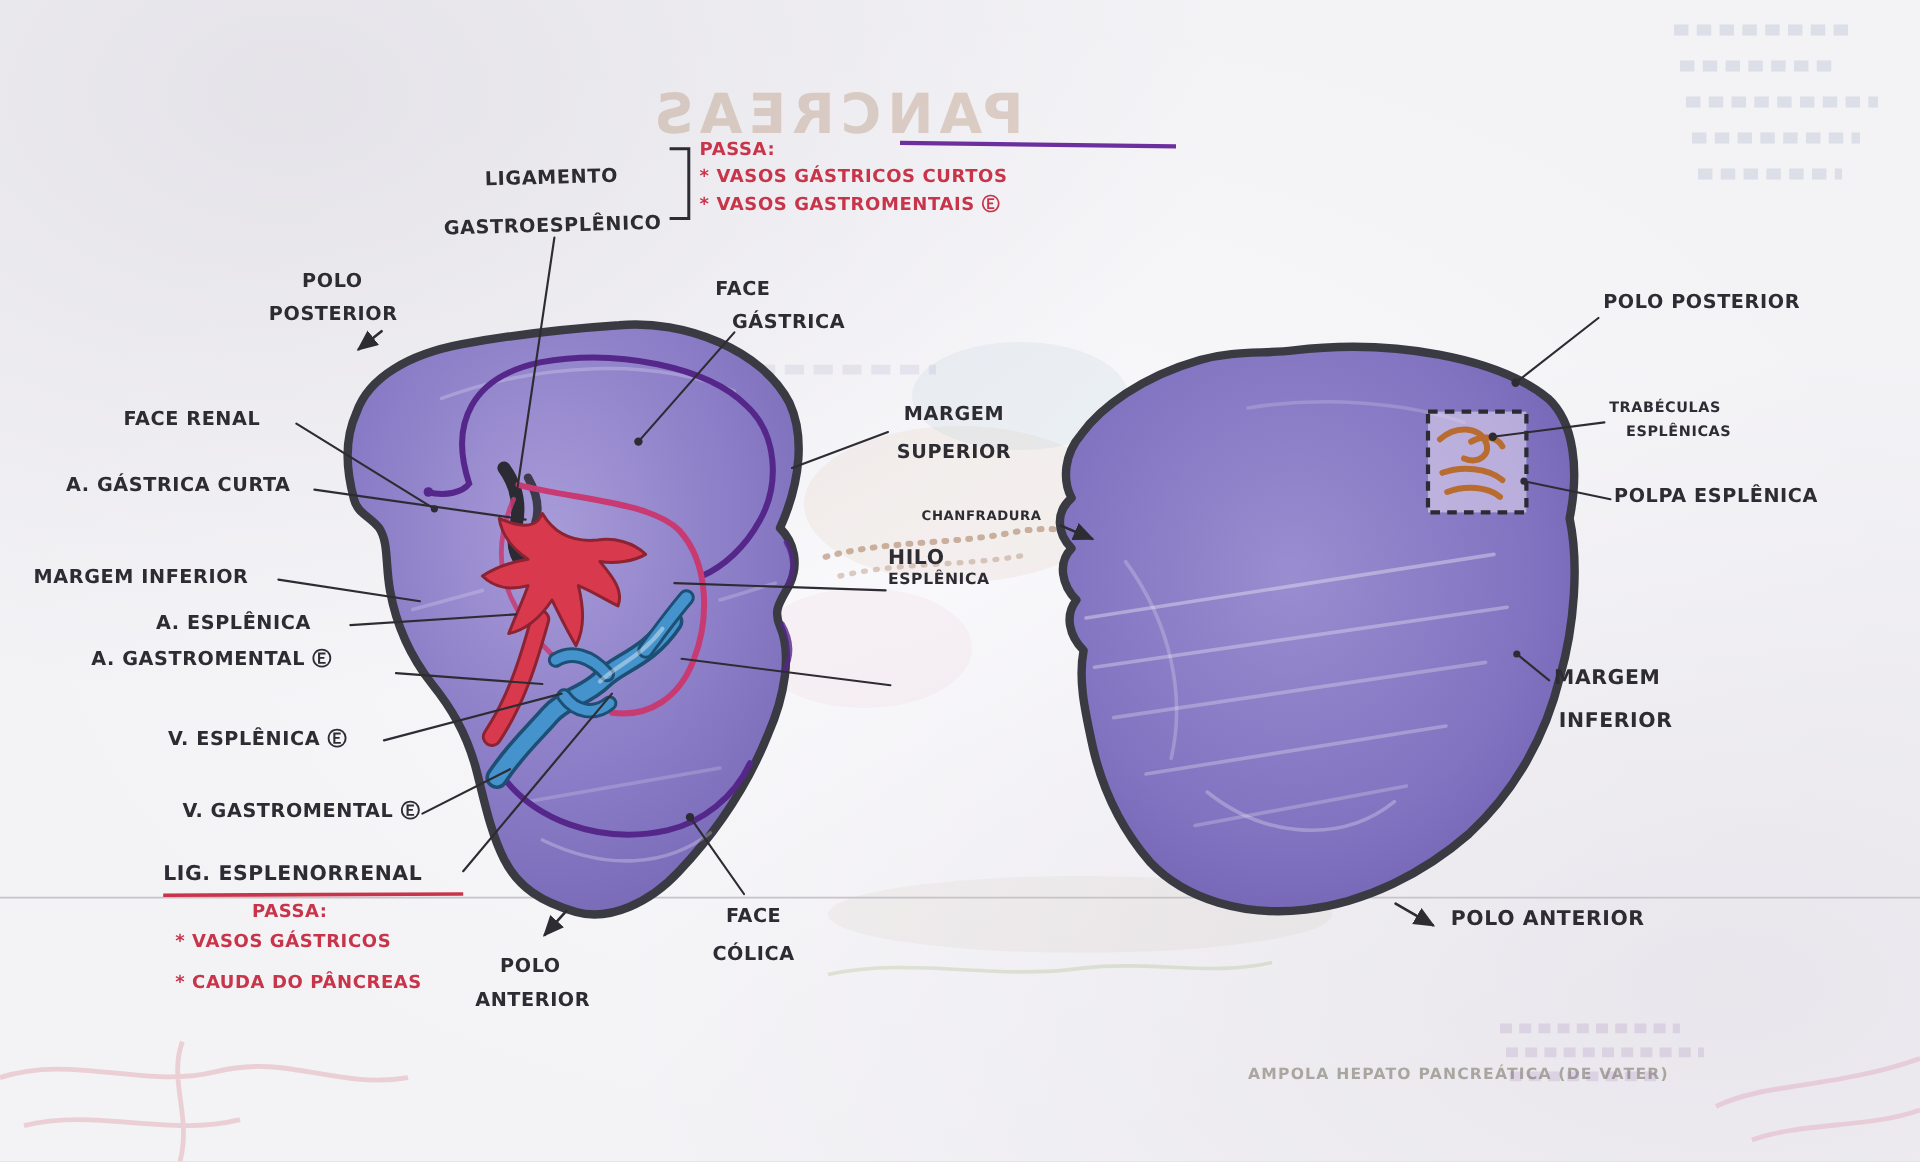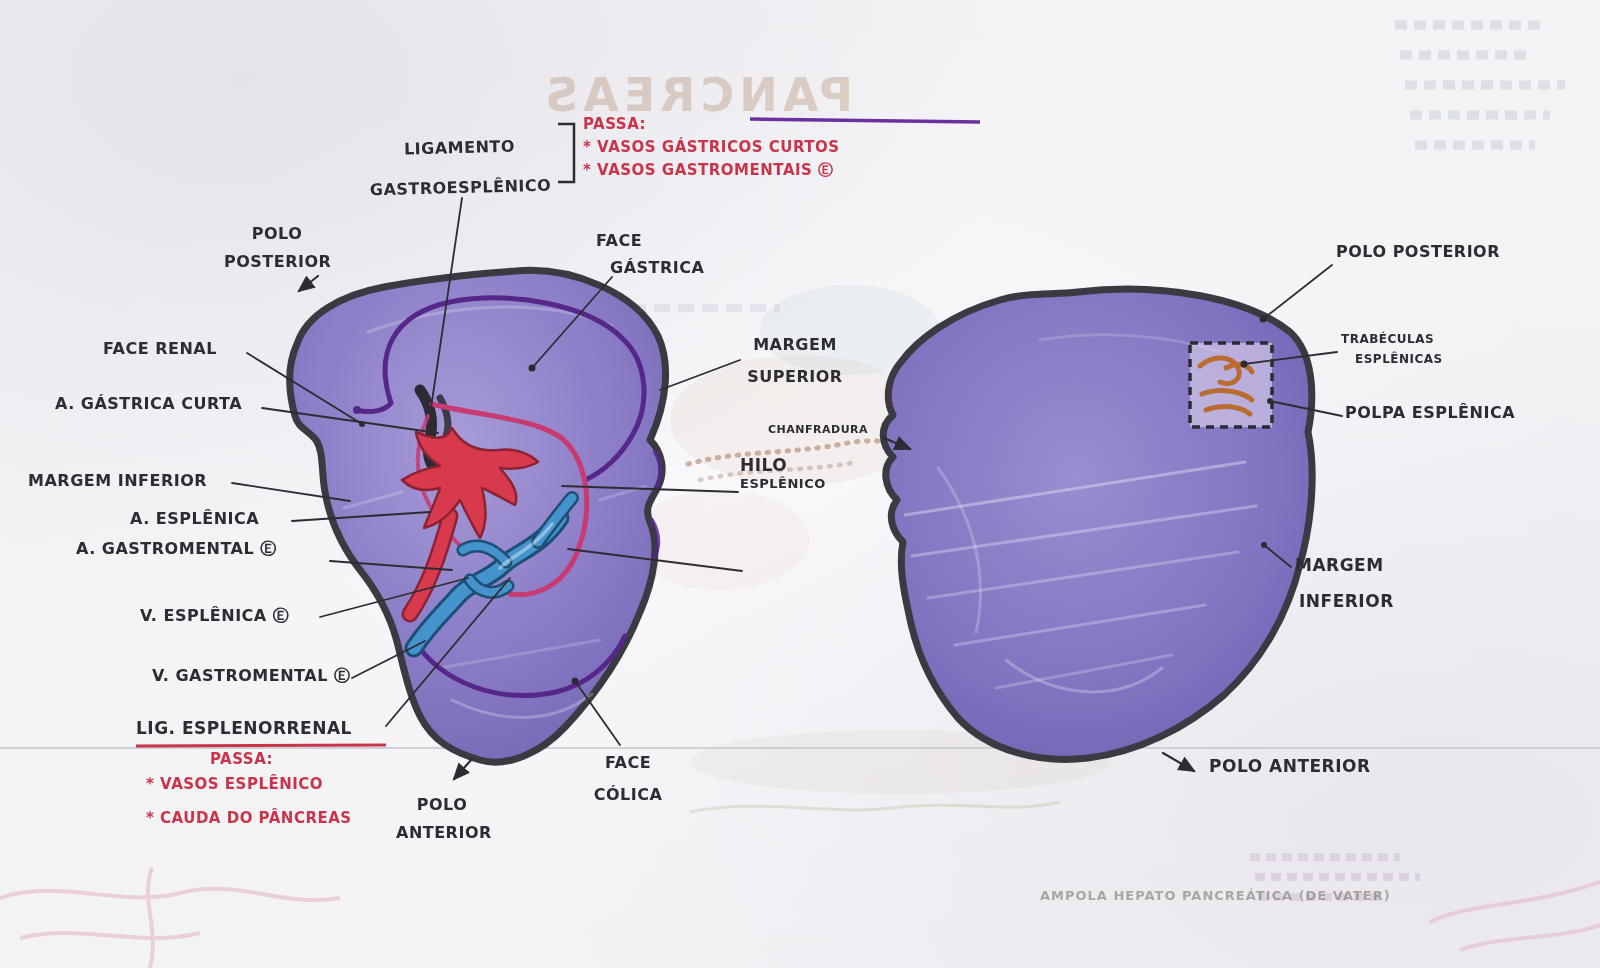--- a/index.html
+++ b/index.html
@@ -210,41 +210,41 @@
   <div class="lbl" style="left:55px;top:395px;">A. GÁSTRICA CURTA</div>
   <div class="lbl" style="left:28px;top:472px;">MARGEM INFERIOR</div>
   <div class="lbl" style="left:130px;top:510px;">A. ESPLÊNICA</div>
   <div class="lbl" style="left:76px;top:540px;">A. GASTROMENTAL Ⓔ</div>
   <div class="lbl" style="left:140px;top:607px;">V. ESPLÊNICA Ⓔ</div>
   <div class="lbl" style="left:152px;top:667px;">V. GASTROMENTAL Ⓔ</div>
   <div class="lbl" style="left:136px;top:719px;font-size:17px;">LIG. ESPLENORRENAL</div>
 
   <div class="lbl red" style="left:146px;top:751px;font-size:15px;">
     <div style="margin-left:64px;">PASSA:</div>
-    <div style="margin-top:8px;">* VASOS ESPLÊNICO</div>
+    <div style="margin-top:8px;">* VASOS GÁSTRICOS</div>
     <div style="margin-top:16px;">* CAUDA DO PÂNCREAS</div>
   </div>
 
   <div class="lbl center" style="left:396px;top:791px;width:92px;line-height:28px;">
     <div>POLO</div>
     <div>ANTERIOR</div>
   </div>
   <div class="lbl center" style="left:588px;top:747px;width:80px;line-height:32px;">
     <div>FACE</div>
     <div>CÓLICA</div>
   </div>
 
   <div class="lbl center" style="left:739px;top:329px;width:112px;line-height:32px;">
     <div>MARGEM</div>
     <div>SUPERIOR</div>
   </div>
   <div class="lbl" style="left:768px;top:424px;font-size:11px;">CHANFRADURA</div>
   <div class="lbl" style="left:740px;top:456px;">
     <div style="font-size:17px;">HILO</div>
-    <div style="font-size:13px;margin-top:1px;">ESPLÊNICO</div>
+    <div style="font-size:13px;margin-top:1px;">ESPLÊNICA</div>
   </div>
 
   <div class="lbl" style="left:1336px;top:243px;">POLO POSTERIOR</div>
   <div class="lbl" style="left:1341px;top:329px;font-size:12px;line-height:20px;">
     <div>TRABÉCULAS</div>
     <div style="margin-left:14px;">ESPLÊNICAS</div>
   </div>
   <div class="lbl" style="left:1345px;top:404px;">POLPA ESPLÊNICA</div>
   <div class="lbl" style="left:1295px;top:547px;font-size:17px;line-height:36px;">
     <div>MARGEM</div>

